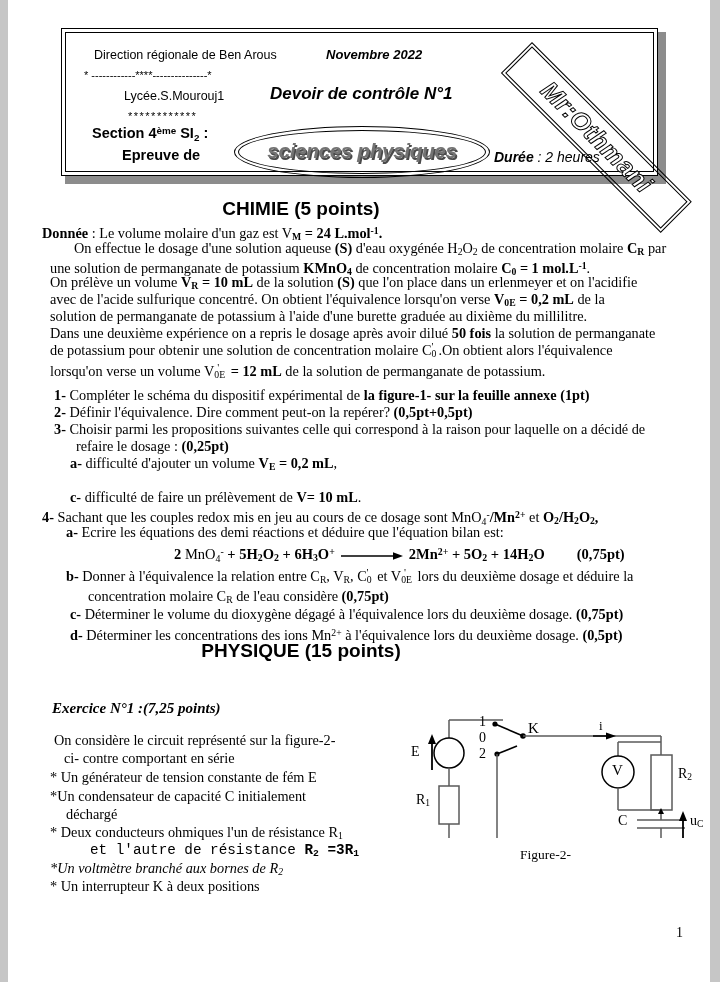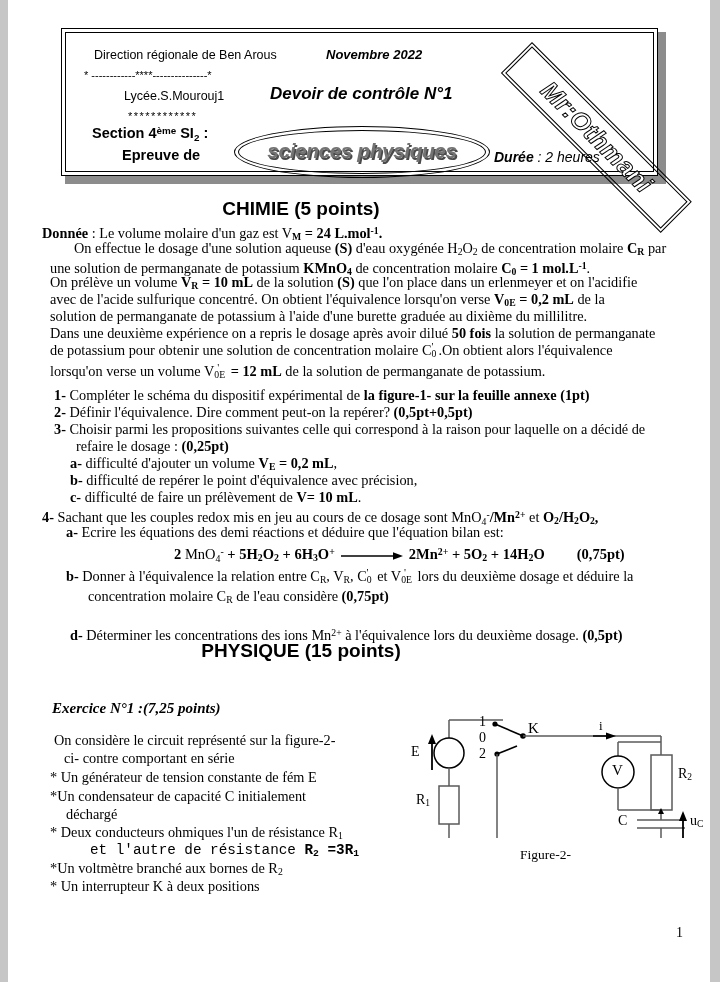--- a/index.html
+++ b/index.html
@@ -332,52 +332,52 @@
 
   <div class="txt" style="left:46px; top:387px;"><b>1-</b><span> Compléter le schéma du dispositif expérimental de </span><b>la figure-1- sur la feuille annexe (1pt)</b></div>
 
   <div class="txt" style="left:46px; top:404px;"><b>2-</b><span> Définir l'équivalence. Dire comment peut-on la repérer? </span><b>(0,5pt+0,5pt)</b></div>
 
   <div class="txt" style="left:46px; top:421px;"><b>3-</b><span> Choisir parmi les propositions suivantes celle qui correspond à la raison pour laquelle on a décidé de</span></div>
   <div class="txt" style="left:68px; top:438px;"><span>refaire le dosage : </span><b>(0,25pt)</b></div>
 
   <div class="txt" style="left:62px; top:455px;"><b>a-</b><span> difficulté d'ajouter un volume </span><b>V</b><b><sub>E</sub></b><b> = 0,2 mL</b><span>,</span></div>
 
-  <div class="txt" style="left:62px; top:472px;"><b>b-</b><span> difficulté de repérer le point d'équivalence avec précision,</span></div>
 
   <div class="txt" style="left:62px; top:489px;"><b>c-</b><span> difficulté de faire un prélèvement de </span><b>V= 10 mL</b><span>.</span></div>
 
   <div class="txt" style="left:34px; top:506px;"><b>4-</b><span> Sachant que les couples redox mis en jeu au cours de ce dosage sont  MnO</span><sub>4</sub><sup>-</sup><b>/Mn</b><b><sup>2+</sup></b><span> et </span><b>O</b><b><sub>2</sub></b><b>/H</b><b><sub>2</sub></b><b>O</b><b><sub>2</sub></b><b>,</b></div>
 
   <div class="txt" style="left:58px; top:524px;"><b>a-</b><span> Ecrire les équations des demi réactions  et déduire que l'équation bilan est:</span></div>
 
   <div class="txt" style="left:166px; top:543px; font-size:14.5px;"><b>2 </b><span>MnO</span><sub>4</sub><sup>-</sup><b> + 5H</b><b><sub>2</sub></b><b>O</b><b><sub>2</sub></b><b> + 6H</b><b><sub>3</sub></b><b>O</b><b><sup>+</sup></b><span style="display:inline-block; vertical-align:middle; margin:0 6px;"><svg width="62" height="10" viewBox="0 0 62 10">
           <line x1="0" y1="5" x2="54" y2="5" stroke="#000" stroke-width="1.6"></line>
           <polygon points="62,5 52,1.2 52,8.8" fill="#000"></polygon>
         </svg></span><b>2Mn</b><b><sup>2+</sup></b><b> + 5O</b><b><sub>2</sub></b><b>  + 14H</b><b><sub>2</sub></b><b>O</b><b style="margin-left:32px;">(0,75pt)</b></div>
 
   <div class="txt" style="left:58px; top:568px;"><b>b-</b><span> Donner à l'équivalence la relation entre C</span><sub>R</sub><span>, V</span><sub>R</sub><span>, C</span><sub>0</sub><span style="position:relative; left:-5px; top:-5px; font-size:11px;">'</span><span> et V</span><sub>0E</sub><span style="position:relative; left:-8px; top:-5px; font-size:11px;">'</span><span>  lors du deuxième dosage et déduire la</span></div>
 
   <div class="txt" style="left:80px; top:588px;"><span>concentration molaire C</span><sub>R</sub><span> de l'eau considère </span><b>(0,75pt)</b></div>
 
+  <div class="txt" style="left:62px; top:606px;"><b>c-</b><span> Déterminer le volume du dioxygène dégagé à l'équivalence lors du deuxième dosage. </span><b>(0,75pt)</b></div>
 
   <div class="txt" style="left:62px; top:624px;"><b>d-</b><span> Déterminer les concentrations des ions Mn</span><sup>2+</sup><span> à l'équivalence lors du deuxième dosage. </span><b>(0,5pt)</b></div>
 
   <div class="sec-title" style="top:640px;">PHYSIQUE (15 points)</div>
 
   <div class="ex-title" style="left:44px; top:700px;">Exercice N°1 :(7,25 points)</div>
 
   <div class="phys-txt" style="left:46px; top:731px; width:330px;">On considère le circuit représenté sur la  figure-2-</div>
   <div class="phys-txt" style="left:42px; top:768px; width:345px;">* Un générateur  de tension constante de fém E</div>
   <div class="phys-txt" style="left:56px; top:749px; width:330px;">ci- contre comportant en série</div>
   <div class="phys-txt" style="left:42px; top:787px; width:345px;">*Un   condensateur   de   capacité   C   initialement</div>
   <div class="phys-txt" style="left:58px; top:805px; width:345px;">déchargé</div>
   <div class="phys-txt" style="left:42px; top:823px; width:345px;"><span>* Deux conducteurs ohmiques l'un de résistance R</span><sub>1</sub></div>
   <div class="phys-txt" style="left:82px; top:841px; width:345px;font-family:Liberation Mono, monospace;"><span>et l'autre de résistance </span><b>R</b><b><sub>2</sub></b><b> =3R</b><b><sub>1</sub></b></div>
-  <div class="phys-txt" style="left:42px; top:859px; width:345px;"><span>*Un voltmètre branché aux bornes de R</span><sub>2</sub></div>
+  <div class="phys-txt" style="left:42px; top:859px; width:345px;font-style:italic;"><span>*Un voltmètre branché aux bornes de R</span><sub>2</sub></div>
   <div class="phys-txt" style="left:42px; top:877px; width:345px;">* Un interrupteur K à deux positions</div>
 
   <div style="position:absolute; left:405px; top:708px; width:285px; height:130px;">
     <svg width="285" height="130" viewBox="0 0 285 130">
       <g stroke="#5a5a5a" stroke-width="1.5" fill="none">
 
         <line x1="36" y1="12" x2="90" y2="12"></line>
         <line x1="36" y1="12" x2="36" y2="30"></line>
 
         <circle cx="36" cy="45" r="15" stroke="#000"></circle>

